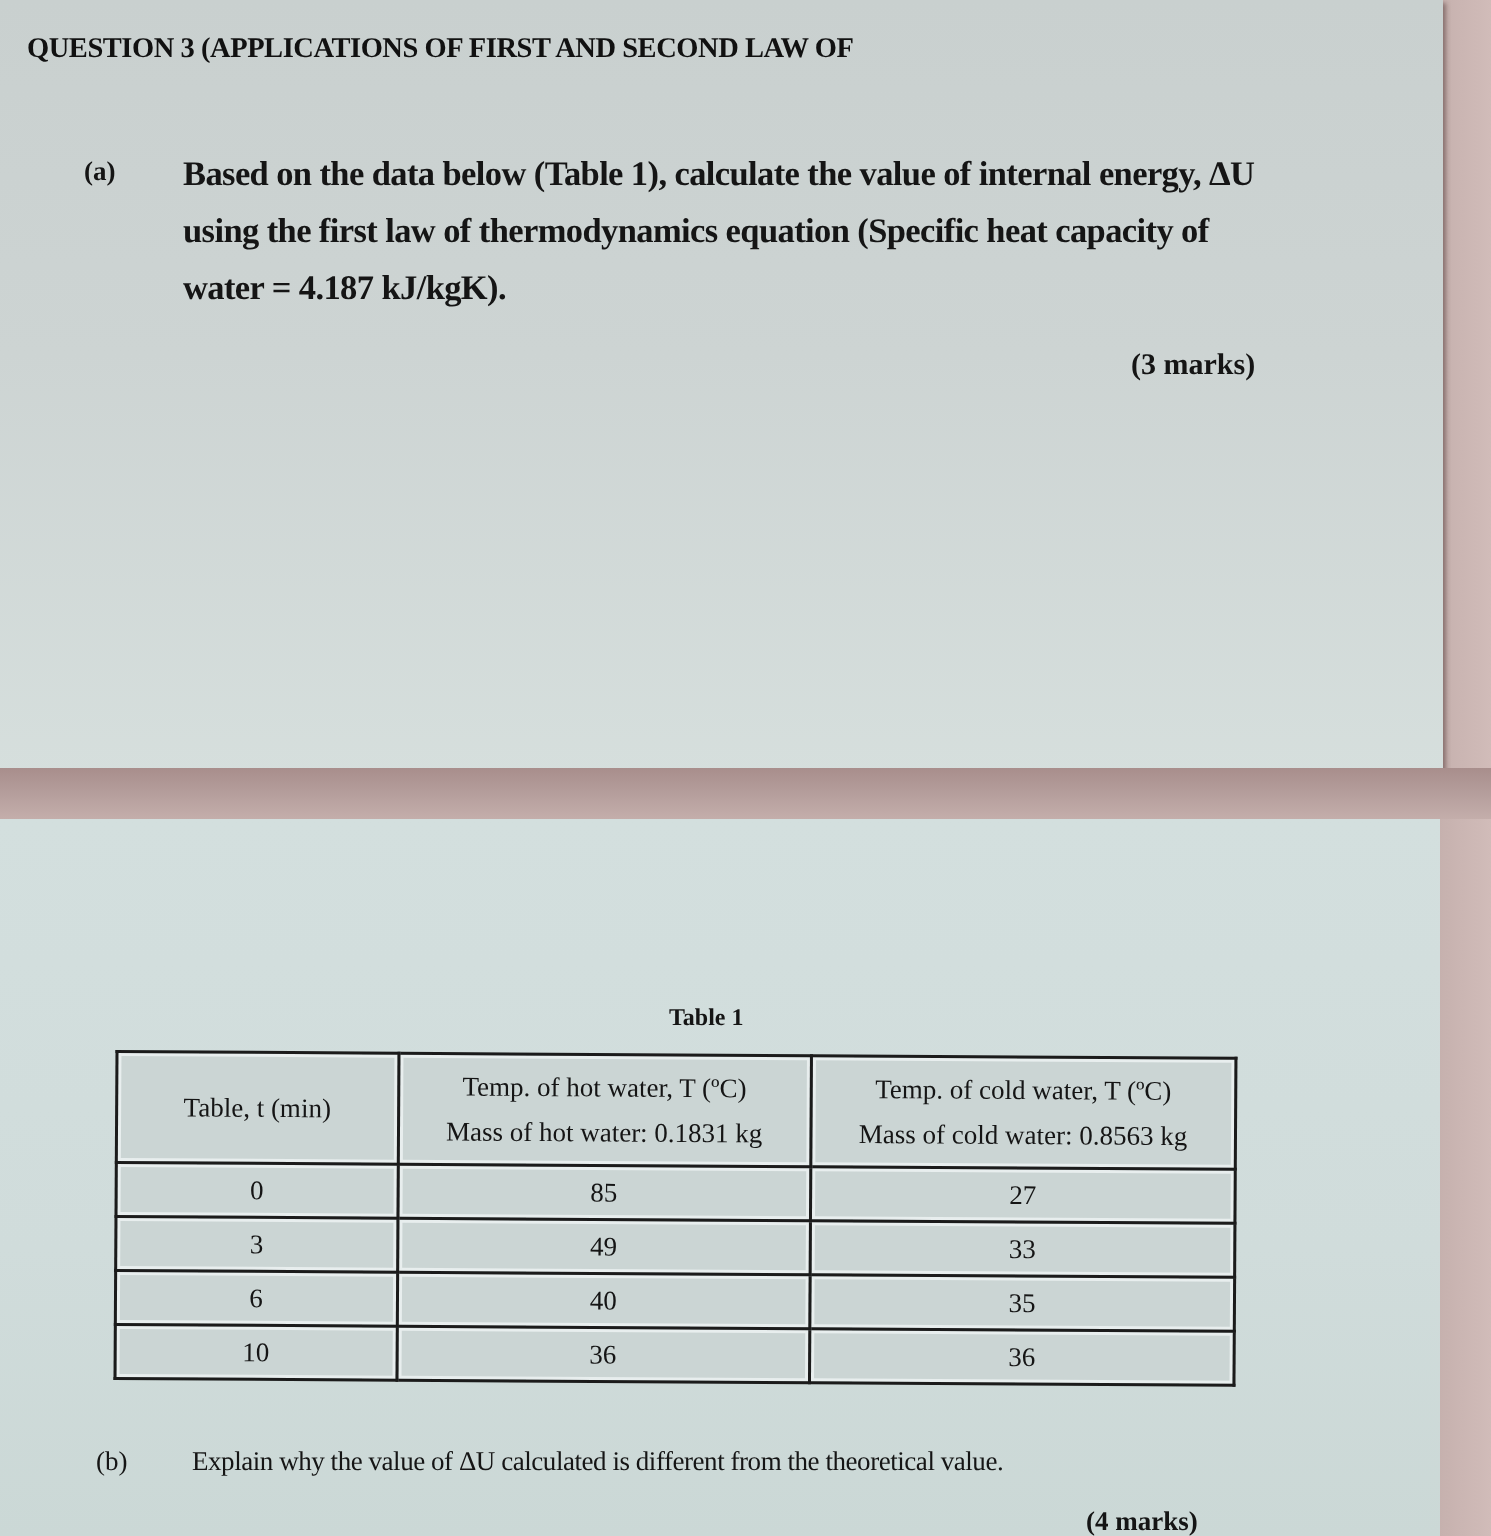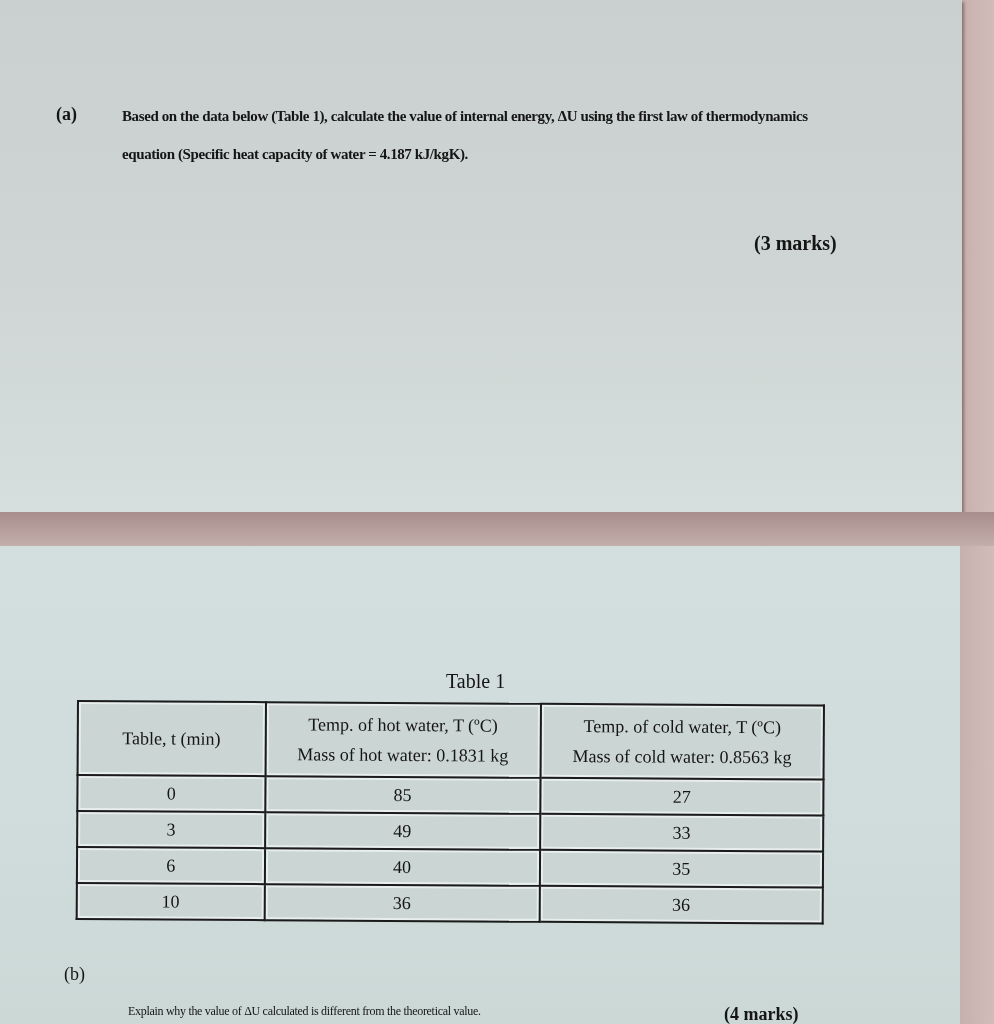--- a/index.html
+++ b/index.html
@@ -30,60 +30,61 @@
       position: absolute; left: 18px; top: 16px;
       font-family: "Liberation Serif", serif; font-weight: bold;
       font-size: 19px; line-height: 34px; letter-spacing: -0.3px;
       width: 700px; color: #111;
     }
     .qlabel {
       position: absolute; font-weight: bold; font-size: 18px; color: #151515;
     }
     .qtext {
       position: absolute; left: 122px; top: 97px; width: 740px;
-      font-weight: bold; font-size: 15px; line-height: 38px; letter-spacing: -0.4px;
+      font-weight: bold; font-size: 23px; line-height: 38px; letter-spacing: -0.4px;
     }
     .marks-a {
       position: absolute; left: 754px; top: 232px; font-weight: bold; font-size: 20px;
     }
     .table-caption {
-      position: absolute; left: 446px; top: 670px; font-weight: normal; font-size: 20px;
+      position: absolute; left: 446px; top: 670px; font-weight: bold; font-size: 16px;
     }
     table.data {
       position: absolute; left: 77px; top: 700px; width: 748px;
       border-collapse: collapse; font-size: 18px;
       transform: rotate(0.35deg); transform-origin: left top;
     }
     table.data td, table.data th {
       border: 2px solid #1b1b1b;
       background: #cbd5d4;
       text-align: center; font-weight: normal; padding: 0;
       box-shadow: inset 0 0 0 2px #e8eeee;
     }
     table.data th { height: 72px; line-height: 30px; }
     table.data td { height: 34px; }
     .col1 { width: 186px; }
     .col2 { width: 274px; }
     .col3 { width: 282px; }
     .qtext-b {
-      position: absolute; left: 128px; top: 964px; font-size: 12px; letter-spacing: -0.3px; margin-top: 40px;
+      position: absolute; left: 128px; top: 964px; font-size: 18px; letter-spacing: -0.3px;
     }
     .marks-b {
       position: absolute; left: 724px; top: 1004px; font-weight: bold; font-size: 18px;
     }
   </style>
 </head>
 <body>
 
 <div class="right-edge"></div>
 <div class="page-top"></div>
 <div class="divider-band"></div>
 <div class="page-bottom"></div>
 
 <div class="title">
+  <div>QUESTION 3 (APPLICATIONS OF FIRST AND SECOND LAW OF</div>
 </div>
 
 <div class="qlabel" style="left:56px; top:104px;">(a)</div>
 <div class="qtext">Based on the data below (Table 1), calculate the value of internal energy, ΔU using the first law of thermodynamics equation (Specific heat capacity of water = 4.187 kJ/kgK).</div>
 <div class="marks-a">(3 marks)</div>
 
 <div class="table-caption">Table 1</div>
 
 <table class="data">
   <thead>

